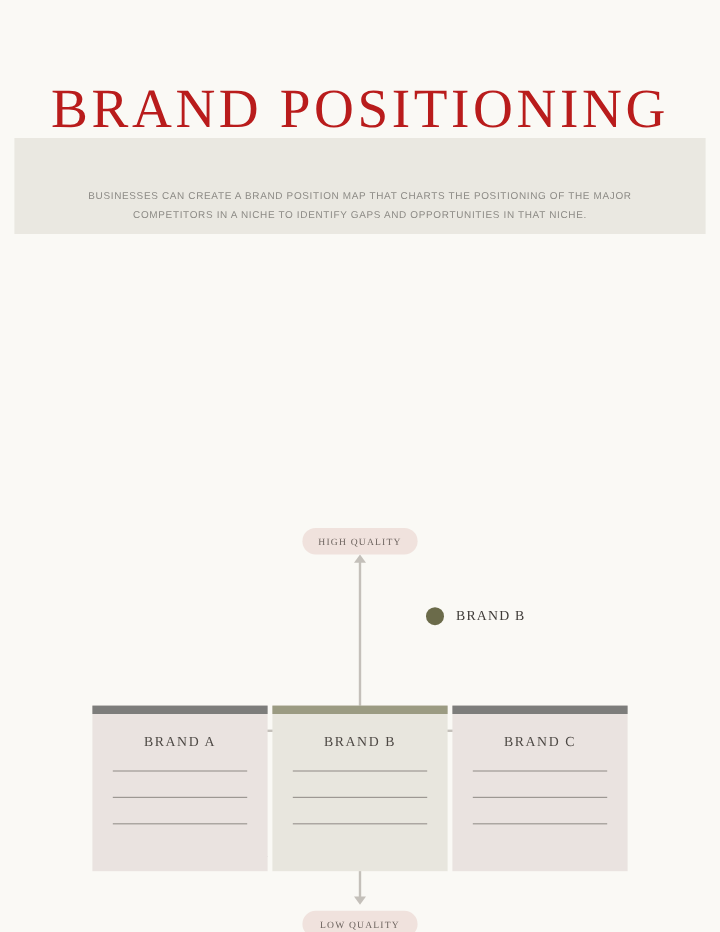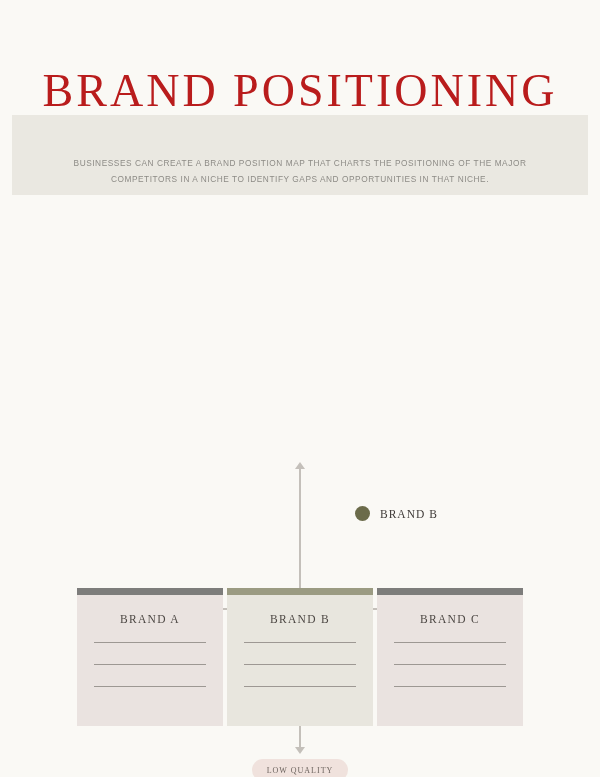--- a/index.html
+++ b/index.html
@@ -206,20 +206,21 @@
 <div id="positioning-map">
 
   <div id="axis-vertical" class="axis-line"></div>
   <div id="axis-horizontal" class="axis-line"></div>
 
   <div id="arrow-up" class="arrow"></div>
   <div id="arrow-down" class="arrow"></div>
   <div id="arrow-left" class="arrow"></div>
   <div id="arrow-right" class="arrow"></div>
 
+  <div id="pill-high-quality" class="axis-pill">HIGH QUALITY</div>
   <div id="pill-low-quality" class="axis-pill">LOW QUALITY</div>
   <div id="pill-low-price" class="axis-pill">LOW PRICE</div>
   <div id="pill-high-price" class="axis-pill">HIGH PRICE</div>
 
   <div id="marker-brand-b" class="brand-marker">
     <span class="brand-dot" style="background:#6b6b4a"></span>
     <span class="brand-marker-label">BRAND B</span>
   </div>
 
   <div id="marker-brand-c" class="brand-marker">

